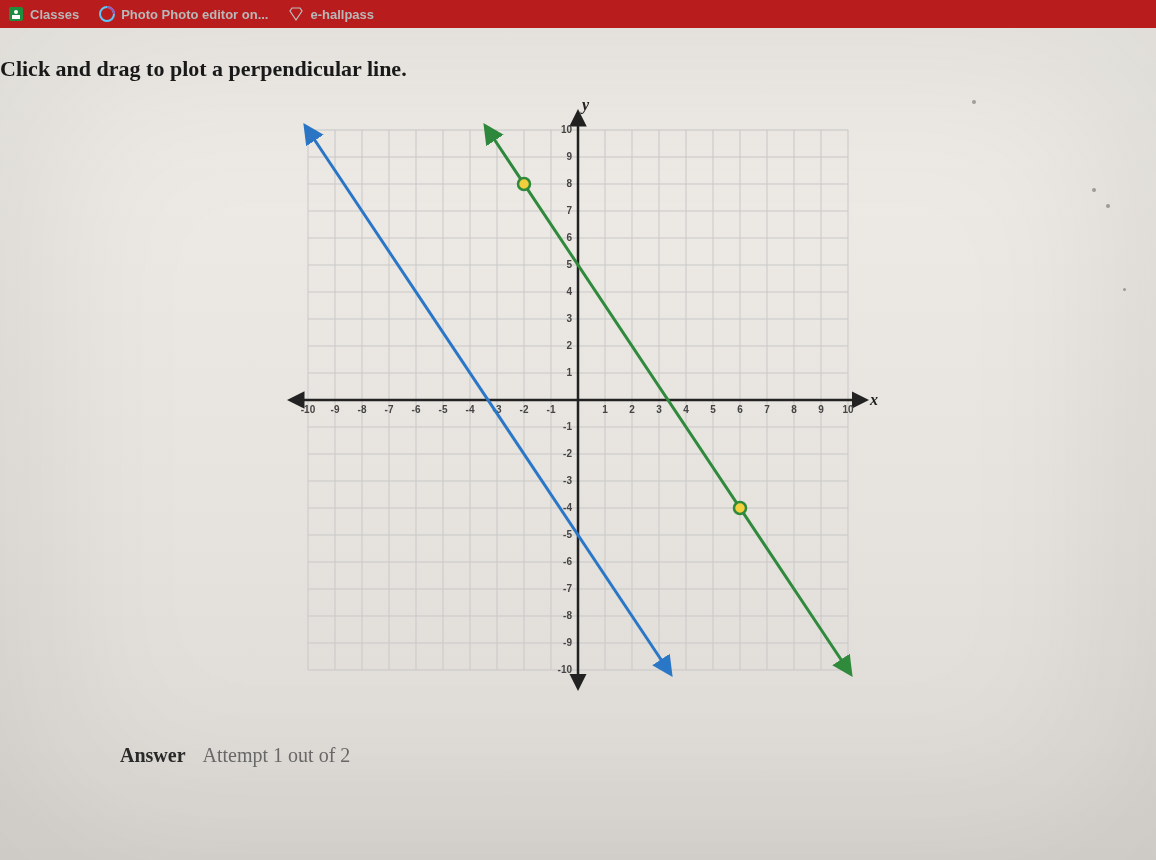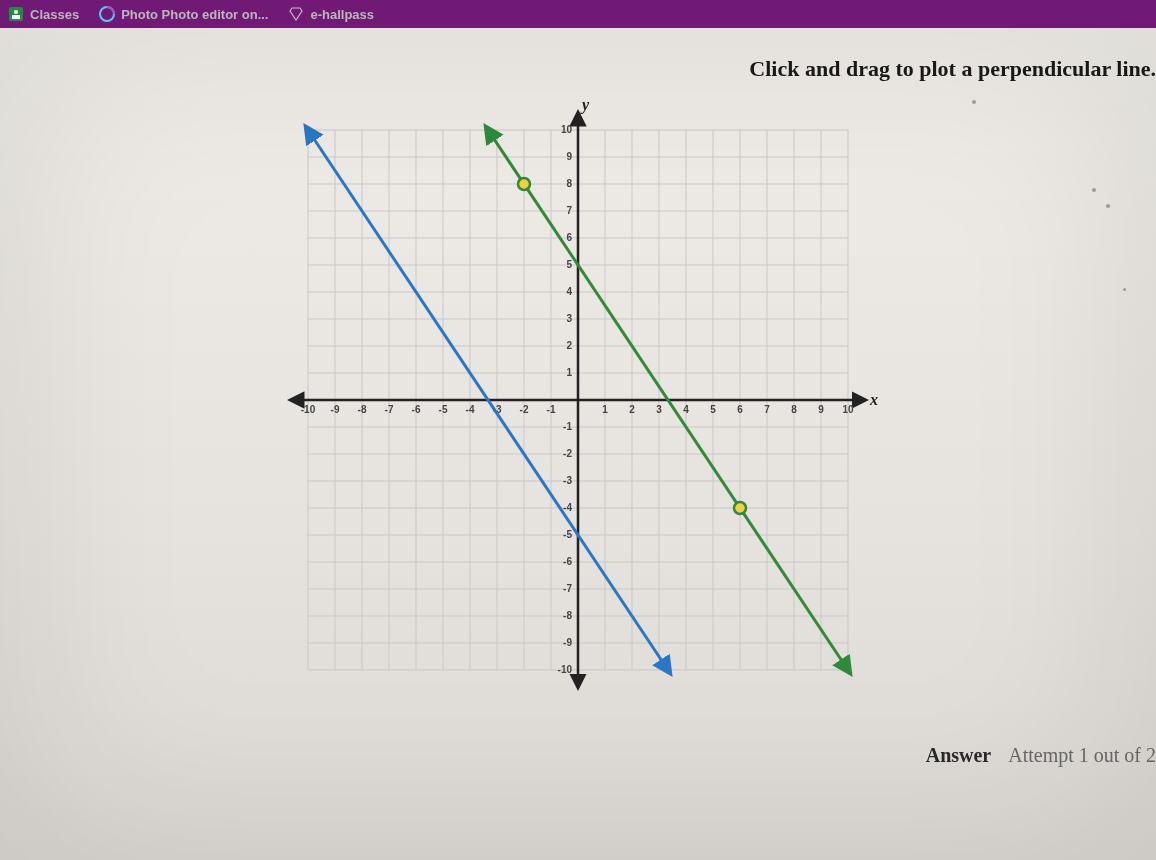--- a/index.html
+++ b/index.html
@@ -1,21 +1,21 @@
 <!DOCTYPE html>
 <html><head>
 <meta charset="utf-8">
 <style>
   * { box-sizing: border-box; margin: 0; padding: 0; }
   html, body { width: 1156px; height: 860px; overflow: hidden; font-family: Georgia, 'Times New Roman', serif; }
   body { background: #e8e4df; }
 
   .bookmark-bar {
     height: 28px;
-    background: #701a75;
+    background: #b91c1c;
     display: flex;
     align-items: center;
     padding: 0 8px;
     gap: 20px;
   }
   .bookmark-item {
     display: flex;
     align-items: center;
     gap: 6px;
     color: #b8b8b8;
@@ -28,40 +28,39 @@
   .bm-icon svg { width: 16px; height: 16px; }
 
   .page {
     background: linear-gradient(180deg, #f0ede8 0%, #e6e2dd 60%, #dcd8d3 100%);
     width: 1156px;
     height: 832px;
     padding-top: 28px;
   }
 
   .instructions {
-    text-align: right;
+    text-align: left;
     color: #1a1a1a;
     margin: 0 auto 8px auto;
   }
   .instructions .line1 { font-size: 22px; font-weight: 600; }
   .instructions .line2 { font-size: 21px; font-weight: 500; margin-top: 2px; }
 
   .chart-wrap {
     width: 620px;
     height: 620px;
     margin: 4px auto 0 auto;
     position: relative;
   }
   .chart-svg { width: 100%; height: 100%; }
 
   .answer-row {
     margin: 34px 0 0 120px;
     font-size: 20px;
     color: #2a2a2a;
-    text-align: right;
   }
   .answer-row .answer-label { font-weight: 700; margin-right: 12px; }
   .answer-row .attempt { color: #6a6a6a; font-weight: 500; }
 
   
   .vignette {
     pointer-events: none;
     position: absolute; inset: 0;
     box-shadow: inset 0 0 180px 30px rgba(0,0,0,0.08);
   }

